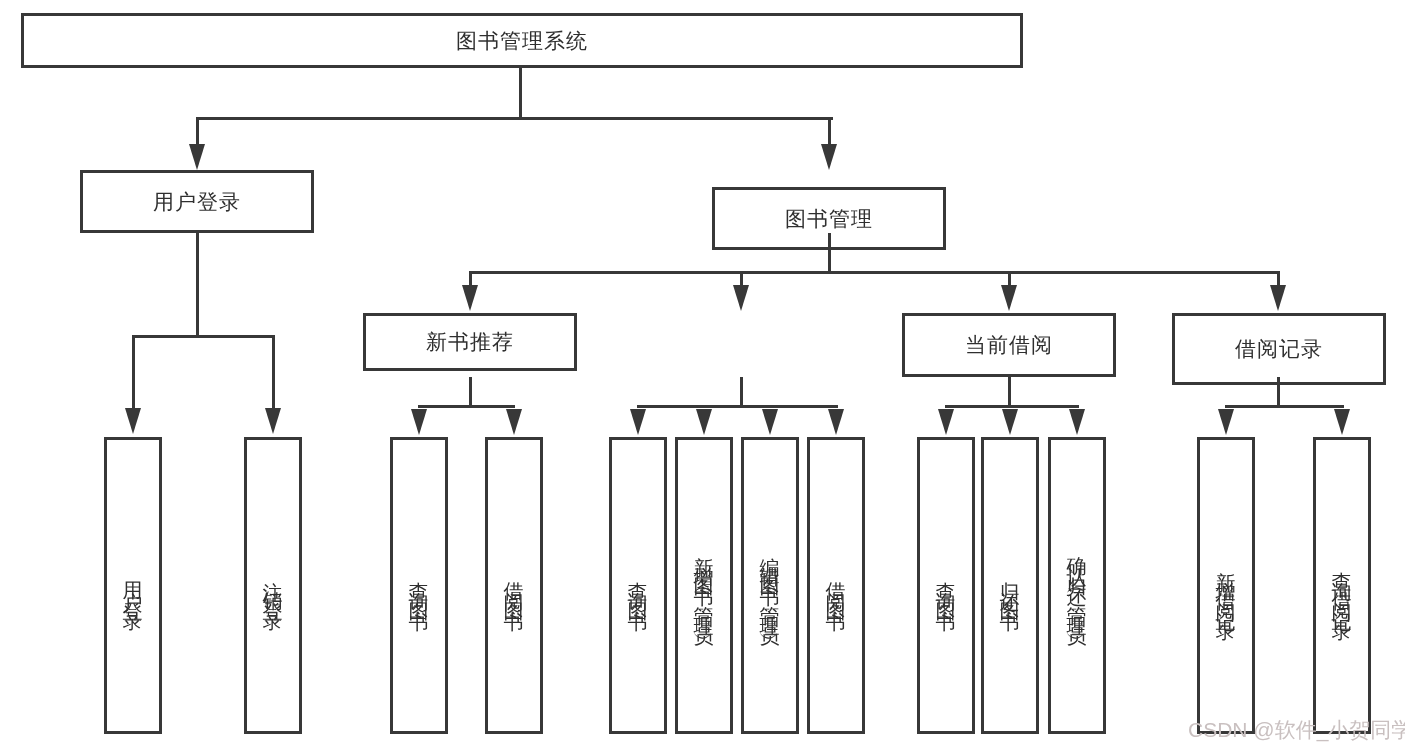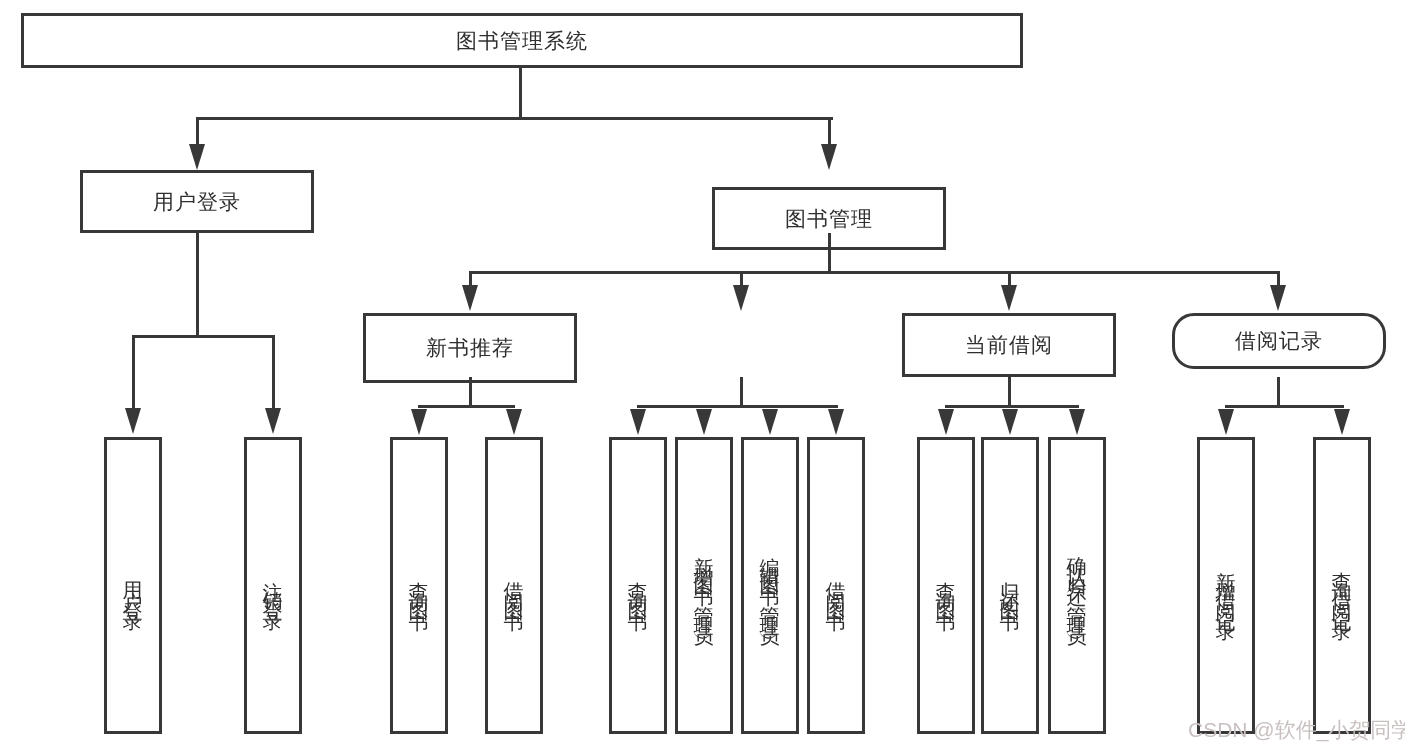--- a/index.html
+++ b/index.html
@@ -63,27 +63,27 @@
   <div class="hline" style="left:469px;top:271px;width:811px;"></div>
   <div class="vline" style="left:469px;top:271px;height:16px;"></div>
   <div class="arrow" style="left:462px;top:285px;"></div>
   <div class="vline" style="left:740px;top:271px;height:16px;"></div>
   <div class="arrow" style="left:733px;top:285px;"></div>
   <div class="vline" style="left:1008px;top:271px;height:16px;"></div>
   <div class="arrow" style="left:1001px;top:285px;"></div>
   <div class="vline" style="left:1277px;top:271px;height:16px;"></div>
   <div class="arrow" style="left:1270px;top:285px;"></div>
 
-  <div class="box" style="left:363px;top:313px;width:214px;height:70px;">
+  <div class="box" style="left:363px;top:313px;width:214px;height:58px;">
     <span class="hlabel">新书推荐</span>
   </div>
   <div class="box" style="left:902px;top:313px;width:214px;height:64px;font-family:Liberation Serif, serif;">
     <span class="hlabel">当前借阅</span>
   </div>
-  <div class="box" style="left:1172px;top:313px;width:214px;height:56px;border-radius:22px;">
+  <div class="box" style="left:1172px;top:313px;width:214px;height:72px;">
     <span class="hlabel">借阅记录</span>
   </div>
 
   <div class="vline" style="left:469px;top:377px;height:30px;"></div>
   <div class="hline" style="left:418px;top:405px;width:97px;"></div>
   <div class="arrow" style="left:411px;top:409px;"></div>
   <div class="arrow" style="left:506px;top:409px;"></div>
 
   <div class="vline" style="left:740px;top:377px;height:30px;"></div>
   <div class="hline" style="left:637px;top:405px;width:201px;"></div>

